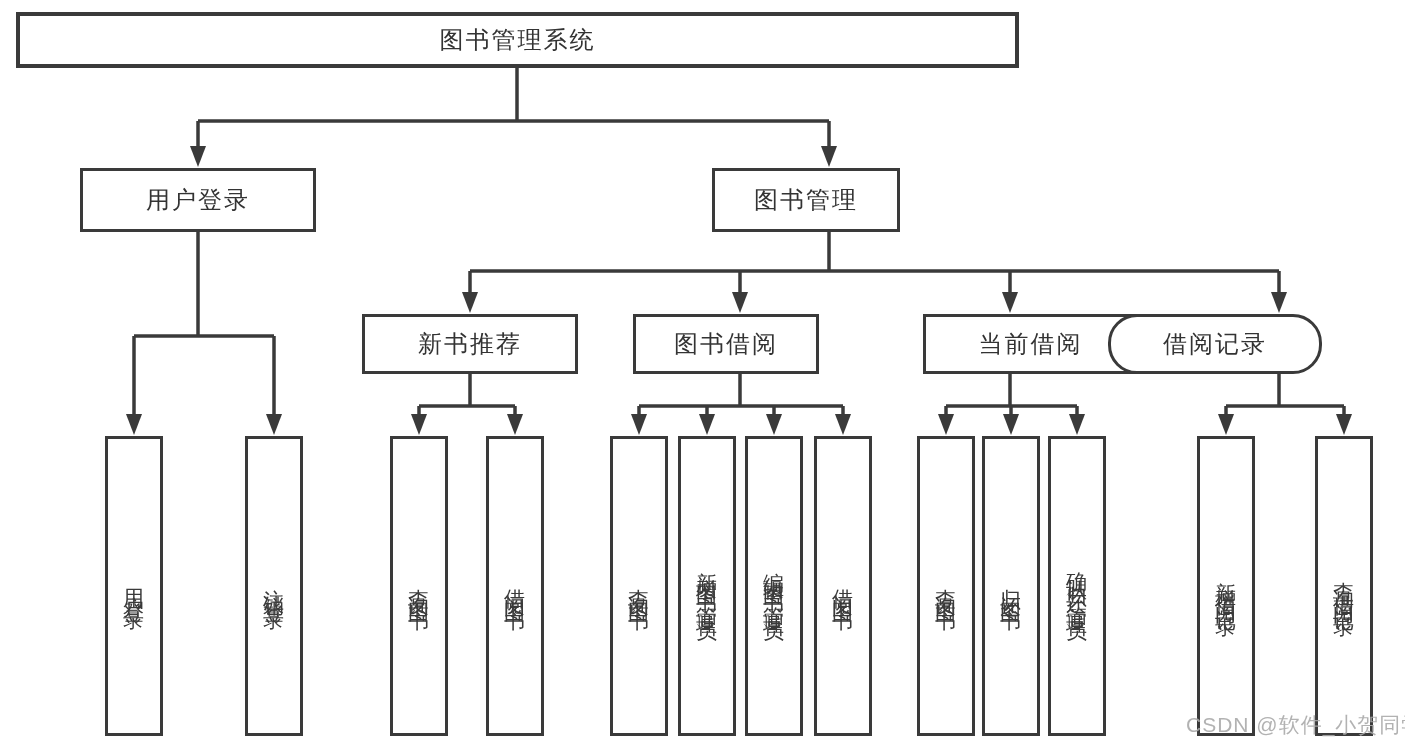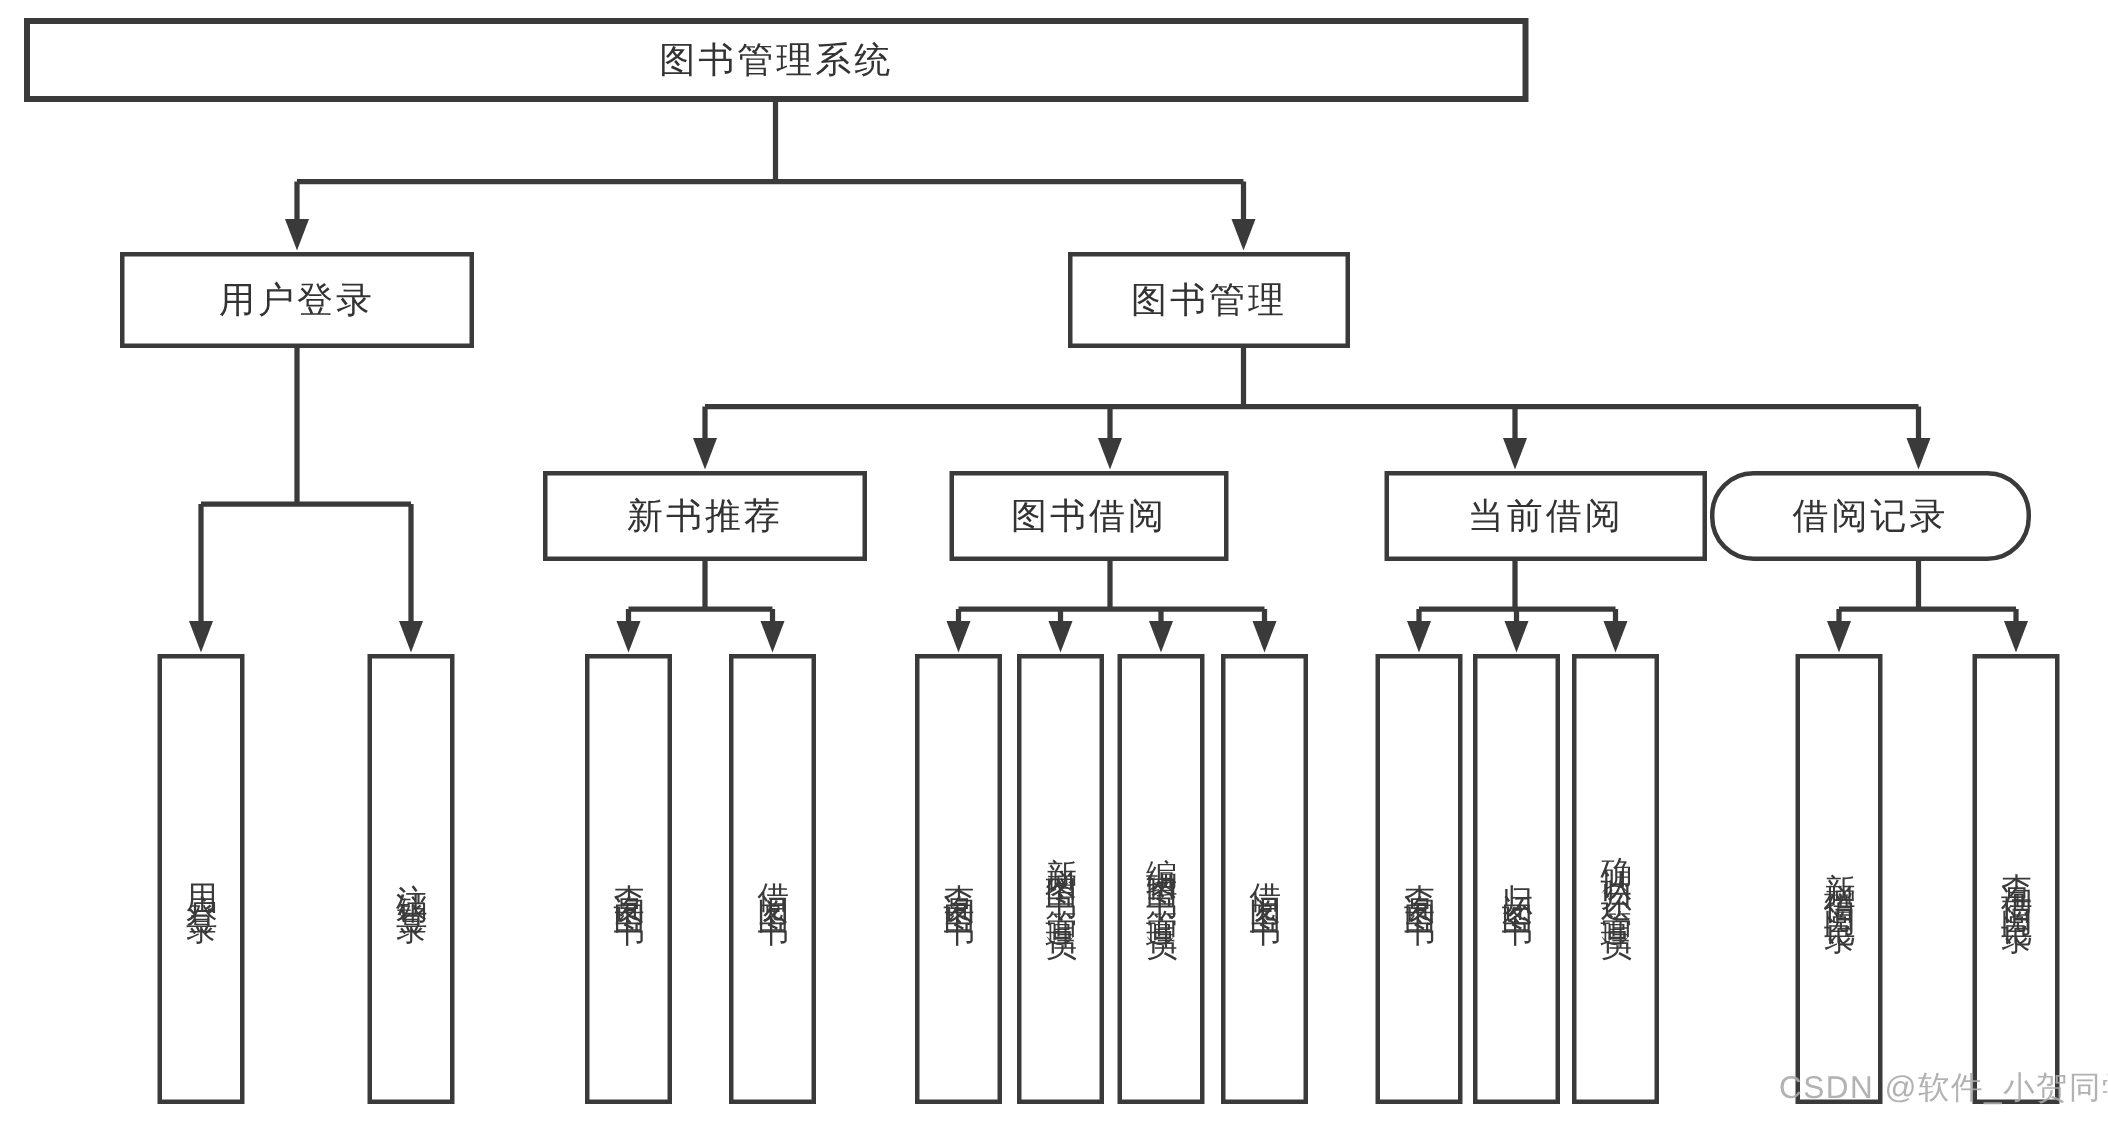--- a/index.html
+++ b/index.html
@@ -158,21 +158,21 @@
 
   <div class="node hbox" style="left:362px; top:314px; width:216px; height:60px;">
     <span>新书推荐</span>
   </div>
   <div class="node hbox" style="left:633px; top:314px; width:186px; height:60px;">
     <span>图书借阅</span>
   </div>
   <div class="node hbox" style="left:903px; top:314px; width:215px; height:60px;margin-left:20px;">
     <span>当前借阅</span>
   </div>
-  <div class="node hbox" style="left:1140px; top:314px; width:214px; height:60px;border-radius:29px;">
+  <div class="node hbox" style="left:1108px; top:314px; width:214px; height:60px;border-radius:29px;">
     <span>借阅记录</span>
   </div>
 
   <div class="node leaf" style="left:105px;">
     <span class="vtext">用户登录</span>
   </div>
   <div class="node leaf" style="left:245px;">
     <span class="vtext">注销登录</span>
   </div>
 

